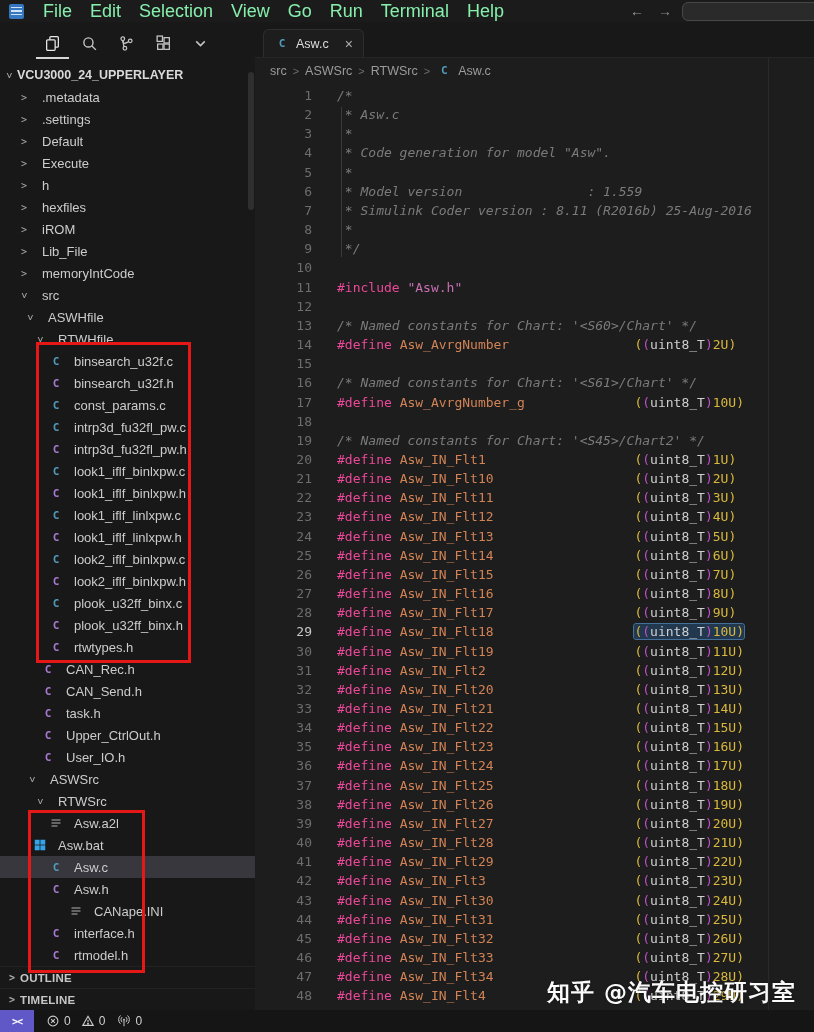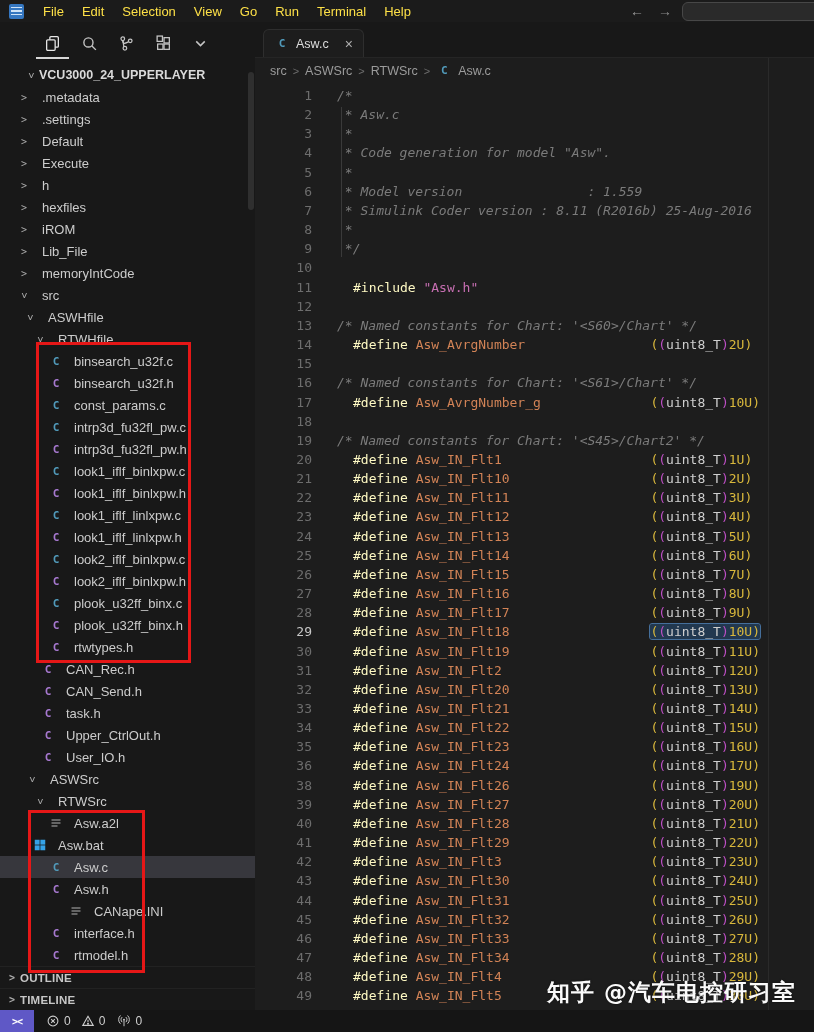--- a/index.html
+++ b/index.html
@@ -6,21 +6,21 @@
   body{width:814px;height:1032px;position:relative;overflow:hidden;
        font-family:"Liberation Sans",sans-serif;font-size:13px;color:#cccccc;
        -webkit-user-select:none;}
   
   .titlebar{position:absolute;left:0;top:0;width:814px;height:22px;background:#1b1b1b;
             border-bottom:1px solid #2a2a2a;display:flex;align-items:center;}
   .logo{width:15px;height:15px;margin:0 10px 0 9px;border-radius:2px;background:#3577c1;
         display:flex;flex-direction:column;justify-content:center;gap:2px;padding:2px 2px;box-sizing:border-box;}
   .logo i{display:block;height:1.5px;background:#cfe3f7;}
   .menus{display:flex;align-items:center;}
-  .menu-item{padding:0 9px;color:#fde047;font-size:13px;cursor:default;}
+  .menu-item{padding:0 9px;color:#86efac;font-size:18px;cursor:default;}
   .navarrows{position:absolute;left:630px;top:0;height:22px;display:flex;align-items:center;gap:14px;
              color:#9a9a9a;font-size:14px;}
   .cmdbox{position:absolute;right:-10px;top:2px;width:140px;height:17px;background:#2a2a2a;
           border:1px solid #474747;border-radius:6px;}
   
   .main{position:absolute;left:0;top:22px;width:814px;height:988px;display:flex;}
   
   .sidebar{width:255px;height:988px;background:#181818;position:relative;flex:none;}
   .iconrow{height:42px;display:flex;align-items:center;padding-left:44px;gap:20px;}
   .icon-slot{position:relative;width:17px;height:17px;color:#c5c5c5;}
@@ -59,21 +59,21 @@
               color:#9b9b9b;font-size:12.5px;}
   .breadcrumb .sep{color:#6d6d6d;font-size:11px;}
   .bc-item{cursor:pointer;}
   .code{position:absolute;left:0;top:60px;right:0;bottom:0;padding-top:4px;
         font-family:"DejaVu Sans Mono",monospace;font-size:13px;overflow:hidden;}
   .line{height:19.17px;line-height:19.17px;display:flex;white-space:pre;}
   .ln{width:57px;text-align:right;color:#6d6d6d;flex:none;}
   .line.cur .ln{color:#c8c8c8;}
   .lc{margin-left:25px;white-space:pre;}
   .tk-cm{color:#7b7b7b;font-style:italic;}
-  .tk-pp{color:#fef9c3;margin-left:16px;}
+  .tk-pp{color:#ec4899;}
   .tk-mc{color:#d28356;}
   .tk-str{color:#c76fb2;}
   .tk-p1{color:#d9b83c;} .tk-num{color:#d9b83c;}
   .tk-p2{color:#bd4fc4;}
   .tk-id{color:#cfcfcf;}
   .tk-ws{color:#cccccc;}
   .hl{background:rgba(38,79,120,.55);outline:1px solid #456f9b;border-radius:2px;}
   .cguide{position:absolute;left:86px;top:25px;width:1px;height:150px;background:#3a3a3a;}
   .right-border{position:absolute;left:513px;top:36px;bottom:0;width:1px;background:#2a2a2a;}
   .watermark{position:absolute;right:18px;bottom:2px;font-size:23px;font-weight:600;color:#fafafa;
@@ -146,21 +146,21 @@
             <rect x="1.5" y="1.5" width="5" height="5" transform="translate(.5 -.5)"></rect>
           </svg>
         </span>
         <span class="icon-slot">
           <svg width="17" height="17" viewBox="0 0 16 16" fill="none" stroke="currentColor" stroke-width="1.4">
             <polyline points="4,6 8,10 12,6"></polyline>
           </svg>
         </span>
       </div>
     <div class="tree">
-        <div class="trow root" style="padding-left:23px">
+        <div class="trow root" style="padding-left:1px">
           <span class="chev e">&gt;</span>
           <span class="lbl">VCU3000_24_UPPERLAYER</span>
         </div>
         <div class="trow" style="padding-left:16px">
           <span class="chev">&gt;</span>
           <span class="lbl">.metadata</span>
         </div>
         <div class="trow" style="padding-left:16px">
           <span class="chev">&gt;</span>
           <span class="lbl">.settings</span>
@@ -401,20 +401,21 @@
         <div class="line"><span class="ln">27</span><span class="lc"><span class="tk-pp">#define </span><span class="tk-mc">Asw_IN_Flt16</span><span class="tk-ws">                  </span><span class="tk-p1">(</span><span class="tk-p2">(</span><span class="tk-id">uint8_T</span><span class="tk-p2">)</span><span class="tk-num">8U</span><span class="tk-p1">)</span></span></div>
         <div class="line"><span class="ln">28</span><span class="lc"><span class="tk-pp">#define </span><span class="tk-mc">Asw_IN_Flt17</span><span class="tk-ws">                  </span><span class="tk-p1">(</span><span class="tk-p2">(</span><span class="tk-id">uint8_T</span><span class="tk-p2">)</span><span class="tk-num">9U</span><span class="tk-p1">)</span></span></div>
         <div class="line cur"><span class="ln">29</span><span class="lc"><span class="tk-pp">#define </span><span class="tk-mc">Asw_IN_Flt18</span><span class="tk-ws">                  </span><span class="hl"><span class="tk-p1">(</span><span class="tk-p2">(</span><span class="tk-id">uint8_T</span><span class="tk-p2">)</span><span class="tk-num">10U</span><span class="tk-p1">)</span></span></span></div>
         <div class="line"><span class="ln">30</span><span class="lc"><span class="tk-pp">#define </span><span class="tk-mc">Asw_IN_Flt19</span><span class="tk-ws">                  </span><span class="tk-p1">(</span><span class="tk-p2">(</span><span class="tk-id">uint8_T</span><span class="tk-p2">)</span><span class="tk-num">11U</span><span class="tk-p1">)</span></span></div>
         <div class="line"><span class="ln">31</span><span class="lc"><span class="tk-pp">#define </span><span class="tk-mc">Asw_IN_Flt2</span><span class="tk-ws">                   </span><span class="tk-p1">(</span><span class="tk-p2">(</span><span class="tk-id">uint8_T</span><span class="tk-p2">)</span><span class="tk-num">12U</span><span class="tk-p1">)</span></span></div>
         <div class="line"><span class="ln">32</span><span class="lc"><span class="tk-pp">#define </span><span class="tk-mc">Asw_IN_Flt20</span><span class="tk-ws">                  </span><span class="tk-p1">(</span><span class="tk-p2">(</span><span class="tk-id">uint8_T</span><span class="tk-p2">)</span><span class="tk-num">13U</span><span class="tk-p1">)</span></span></div>
         <div class="line"><span class="ln">33</span><span class="lc"><span class="tk-pp">#define </span><span class="tk-mc">Asw_IN_Flt21</span><span class="tk-ws">                  </span><span class="tk-p1">(</span><span class="tk-p2">(</span><span class="tk-id">uint8_T</span><span class="tk-p2">)</span><span class="tk-num">14U</span><span class="tk-p1">)</span></span></div>
         <div class="line"><span class="ln">34</span><span class="lc"><span class="tk-pp">#define </span><span class="tk-mc">Asw_IN_Flt22</span><span class="tk-ws">                  </span><span class="tk-p1">(</span><span class="tk-p2">(</span><span class="tk-id">uint8_T</span><span class="tk-p2">)</span><span class="tk-num">15U</span><span class="tk-p1">)</span></span></div>
         <div class="line"><span class="ln">35</span><span class="lc"><span class="tk-pp">#define </span><span class="tk-mc">Asw_IN_Flt23</span><span class="tk-ws">                  </span><span class="tk-p1">(</span><span class="tk-p2">(</span><span class="tk-id">uint8_T</span><span class="tk-p2">)</span><span class="tk-num">16U</span><span class="tk-p1">)</span></span></div>
         <div class="line"><span class="ln">36</span><span class="lc"><span class="tk-pp">#define </span><span class="tk-mc">Asw_IN_Flt24</span><span class="tk-ws">                  </span><span class="tk-p1">(</span><span class="tk-p2">(</span><span class="tk-id">uint8_T</span><span class="tk-p2">)</span><span class="tk-num">17U</span><span class="tk-p1">)</span></span></div>
+        <div class="line"><span class="ln">37</span><span class="lc"><span class="tk-pp">#define </span><span class="tk-mc">Asw_IN_Flt25</span><span class="tk-ws">                  </span><span class="tk-p1">(</span><span class="tk-p2">(</span><span class="tk-id">uint8_T</span><span class="tk-p2">)</span><span class="tk-num">18U</span><span class="tk-p1">)</span></span></div>
         <div class="line"><span class="ln">38</span><span class="lc"><span class="tk-pp">#define </span><span class="tk-mc">Asw_IN_Flt26</span><span class="tk-ws">                  </span><span class="tk-p1">(</span><span class="tk-p2">(</span><span class="tk-id">uint8_T</span><span class="tk-p2">)</span><span class="tk-num">19U</span><span class="tk-p1">)</span></span></div>
         <div class="line"><span class="ln">39</span><span class="lc"><span class="tk-pp">#define </span><span class="tk-mc">Asw_IN_Flt27</span><span class="tk-ws">                  </span><span class="tk-p1">(</span><span class="tk-p2">(</span><span class="tk-id">uint8_T</span><span class="tk-p2">)</span><span class="tk-num">20U</span><span class="tk-p1">)</span></span></div>
         <div class="line"><span class="ln">40</span><span class="lc"><span class="tk-pp">#define </span><span class="tk-mc">Asw_IN_Flt28</span><span class="tk-ws">                  </span><span class="tk-p1">(</span><span class="tk-p2">(</span><span class="tk-id">uint8_T</span><span class="tk-p2">)</span><span class="tk-num">21U</span><span class="tk-p1">)</span></span></div>
         <div class="line"><span class="ln">41</span><span class="lc"><span class="tk-pp">#define </span><span class="tk-mc">Asw_IN_Flt29</span><span class="tk-ws">                  </span><span class="tk-p1">(</span><span class="tk-p2">(</span><span class="tk-id">uint8_T</span><span class="tk-p2">)</span><span class="tk-num">22U</span><span class="tk-p1">)</span></span></div>
         <div class="line"><span class="ln">42</span><span class="lc"><span class="tk-pp">#define </span><span class="tk-mc">Asw_IN_Flt3</span><span class="tk-ws">                   </span><span class="tk-p1">(</span><span class="tk-p2">(</span><span class="tk-id">uint8_T</span><span class="tk-p2">)</span><span class="tk-num">23U</span><span class="tk-p1">)</span></span></div>
         <div class="line"><span class="ln">43</span><span class="lc"><span class="tk-pp">#define </span><span class="tk-mc">Asw_IN_Flt30</span><span class="tk-ws">                  </span><span class="tk-p1">(</span><span class="tk-p2">(</span><span class="tk-id">uint8_T</span><span class="tk-p2">)</span><span class="tk-num">24U</span><span class="tk-p1">)</span></span></div>
         <div class="line"><span class="ln">44</span><span class="lc"><span class="tk-pp">#define </span><span class="tk-mc">Asw_IN_Flt31</span><span class="tk-ws">                  </span><span class="tk-p1">(</span><span class="tk-p2">(</span><span class="tk-id">uint8_T</span><span class="tk-p2">)</span><span class="tk-num">25U</span><span class="tk-p1">)</span></span></div>
         <div class="line"><span class="ln">45</span><span class="lc"><span class="tk-pp">#define </span><span class="tk-mc">Asw_IN_Flt32</span><span class="tk-ws">                  </span><span class="tk-p1">(</span><span class="tk-p2">(</span><span class="tk-id">uint8_T</span><span class="tk-p2">)</span><span class="tk-num">26U</span><span class="tk-p1">)</span></span></div>
         <div class="line"><span class="ln">46</span><span class="lc"><span class="tk-pp">#define </span><span class="tk-mc">Asw_IN_Flt33</span><span class="tk-ws">                  </span><span class="tk-p1">(</span><span class="tk-p2">(</span><span class="tk-id">uint8_T</span><span class="tk-p2">)</span><span class="tk-num">27U</span><span class="tk-p1">)</span></span></div>
         <div class="line"><span class="ln">47</span><span class="lc"><span class="tk-pp">#define </span><span class="tk-mc">Asw_IN_Flt34</span><span class="tk-ws">                  </span><span class="tk-p1">(</span><span class="tk-p2">(</span><span class="tk-id">uint8_T</span><span class="tk-p2">)</span><span class="tk-num">28U</span><span class="tk-p1">)</span></span></div>

